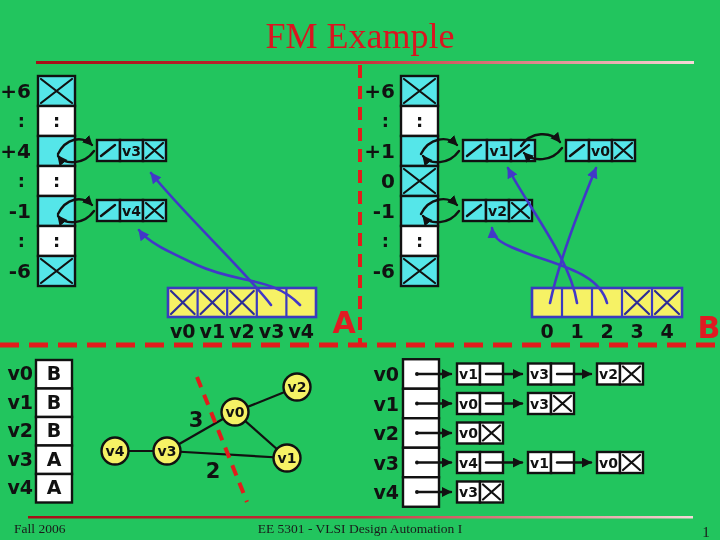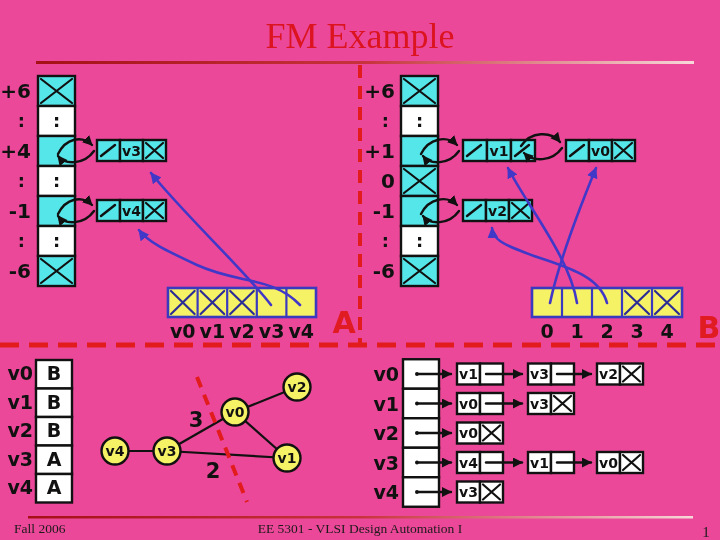--- a/index.html
+++ b/index.html
@@ -1,16 +1,16 @@
 <!DOCTYPE html>
 <html><head>
 <meta charset="utf-8">
 <style>
   html,body{margin:0;padding:0;background:#888;}
-  .slide{position:relative;width:720px;height:540px;background:#ec4899;overflow:hidden;
+  .slide{position:relative;width:720px;height:540px;background:#22c55e;overflow:hidden;
          font-family:"DejaVu Sans",sans-serif;}
   svg{position:absolute;left:0;top:0;}
   
   .cellC{fill:#55e6e9;stroke:#111;stroke-width:2.4;}
   .cellW{fill:#ffffff;stroke:#111;stroke-width:2.4;}
   .xk{stroke:#111;stroke-width:2.2;fill:none;stroke-linecap:round;}
   .slash{stroke:#111;stroke-width:2.4;fill:none;stroke-linecap:round;}
   .arrK{stroke:#111;stroke-width:2.4;fill:none;stroke-linecap:round;}
   .arrU{stroke:#4238c8;stroke-width:2.6;fill:none;stroke-linecap:round;}
   .yArr{fill:#f6f265;stroke:#3a3ac0;stroke-width:2.6;}

